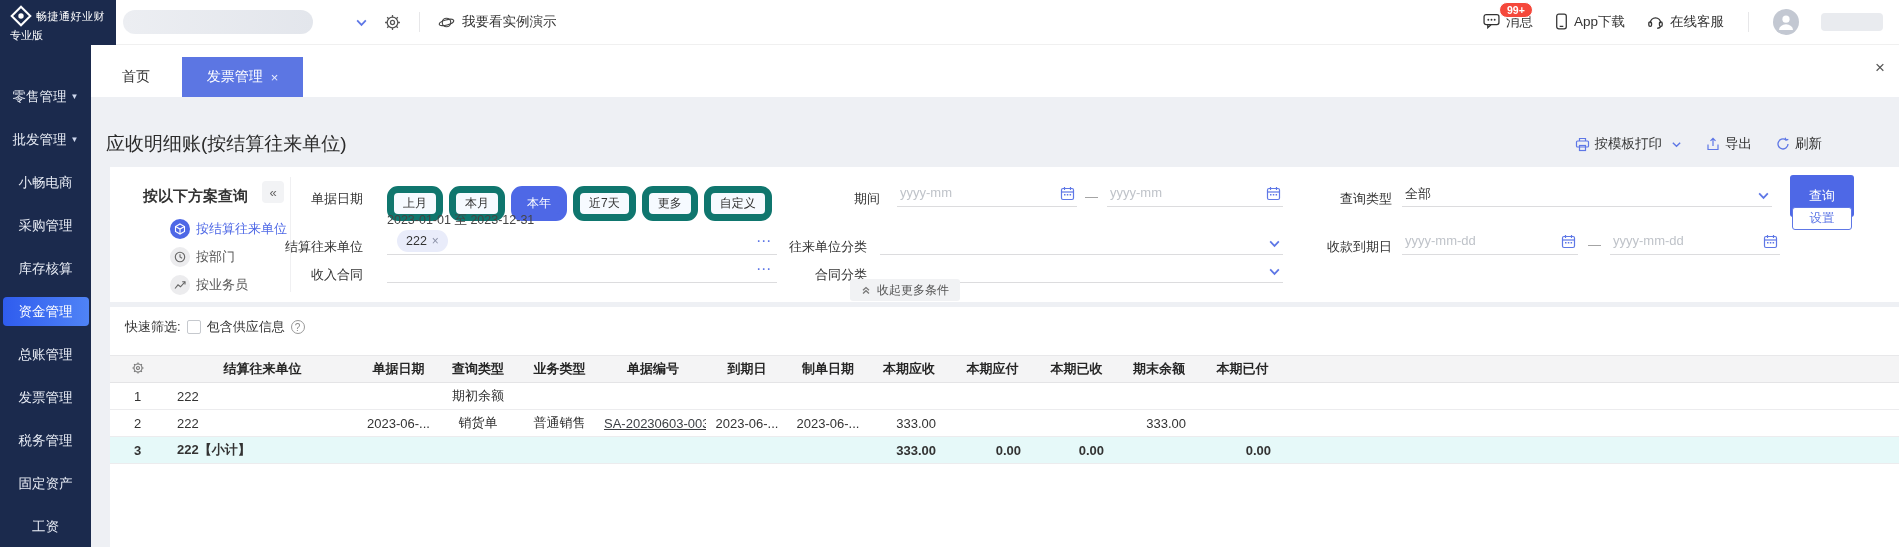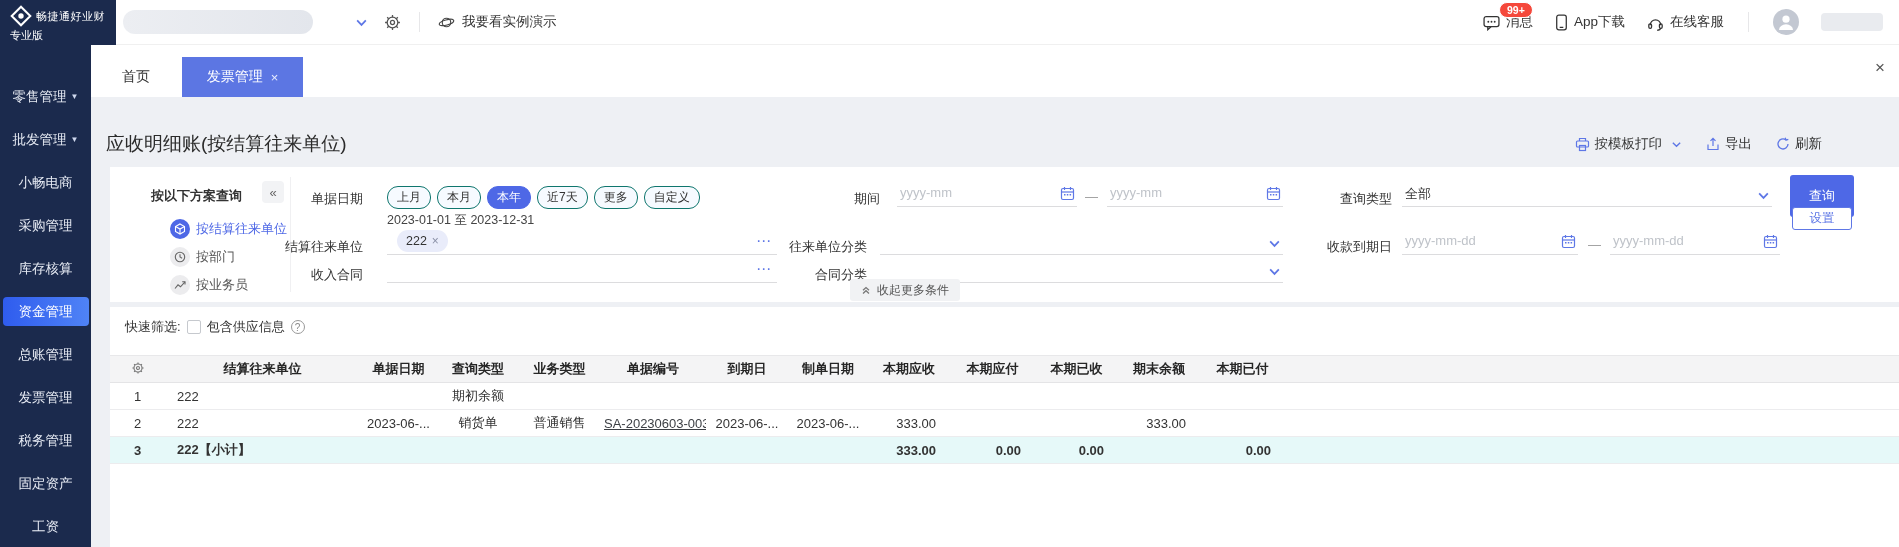--- a/index.html
+++ b/index.html
@@ -26,21 +26,21 @@
   .main { position:absolute; left:91px; top:0; width:1808px; height:547px; display:flex; flex-direction:column; }
 
   .topbar { height:45px; background:#fff; border-bottom:1px solid #f0f0f0; display:flex; align-items:center; padding:0 16px 0 32px; }
   .company-blob { width:190px; height:24px; border-radius:13px; background:linear-gradient(90deg,#eceef2,#e3e6ec); }
   .tb-chev { margin-left:42px; color:#5e77e6; display:flex; }
   .tb-gear { margin-left:16px; color:#555; display:flex; cursor:pointer; }
   .tb-div { width:1px; height:20px; background:#e7e7e9; margin:0 18px; }
   .demo-link { display:flex; align-items:center; gap:7px; font-size:13.5px; color:#333; cursor:pointer; }
   .demo-link svg { color:#444; }
   .tb-right { margin-left:auto; display:flex; align-items:center; gap:22px; }
-  .tb-item { display:flex; align-items:flex-end; gap:6px; font-size:13.5px; color:#333; cursor:pointer; position:relative; }
+  .tb-item { display:flex; align-items:flex-start; gap:6px; font-size:13.5px; color:#333; cursor:pointer; position:relative; }
   .badge { position:absolute; top:-11px; left:16px; background:#f5483b; color:#fff; font-size:10.5px;
            padding:1px 7px; border-radius:9px; border:1px solid #fff; font-weight:bold; }
   .avatar { width:26px; height:26px; border-radius:50%; background:#c3c8d2; display:flex; align-items:center; justify-content:center; overflow:hidden; }
   .name-blob { width:62px; height:18px; border-radius:4px; background:#e9ebef; }
 
   
   .tabstrip { height:52px; background:#fff; display:flex; align-items:flex-end; position:relative; padding-left:21px; }
   .tab-home { height:40px; display:flex; align-items:center; padding:0 32px 0 10px; font-size:14px; color:#333; cursor:pointer; }
   .tab-active { height:40px; width:121px; background:#5c76e3; color:#fff; font-size:14px;
                 display:flex; align-items:center; justify-content:center; gap:8px; cursor:pointer; }
@@ -51,33 +51,33 @@
   .titlerow { height:46px; background:#eef0f4; display:flex; align-items:center; padding:0 77px 0 15px;margin-top:24px; }
   .page-title { font-size:19px; color:#2b2b2b; font-weight:500; }
   .title-actions { margin-left:auto; display:flex; align-items:center; gap:24px; font-size:13.5px; color:#333; }
   .t-act { display:flex; align-items:center; gap:5px; cursor:pointer; }
   .t-act svg { color:#5e77e6; }
   .t-act .mini-chev { color:#666; margin-left:4px; display:flex; }
 
   
   .filter-card { position:relative; height:135px; margin-left:19px; background:#fff; }
   .abs { position:absolute; }
-  .scheme-title { left:41px; top:20px; font-size:13px; font-weight:bold; color:#333; }
+  .scheme-title { left:33px; top:20px; font-size:15px; font-weight:bold; color:#333; }
   .collapse-btn { left:152px; top:14px; width:22px; height:22px; background:#f2f3f5; border-radius:4px;
                   color:#666; font-size:13px; display:flex; align-items:center; justify-content:center; cursor:pointer; }
   .scheme-item { display:flex; align-items:center; gap:6px; font-size:13px; color:#555; cursor:pointer; }
   .scheme-ico { width:20px; height:20px; border-radius:50%; background:#ececee; color:#666;
                 display:flex; align-items:center; justify-content:center; }
   .scheme-item.active { color:#4e68e6; }
   .scheme-item.active .scheme-ico { background:#4e68e6; color:#fff; }
   .v-div { left:180px; top:10px; width:1px; height:115px; background:#f0f0f2; }
 
   .f-label { font-size:13px; color:#333; text-align:right; }
   .pillrow { display:flex; gap:6px; }
-  .pill { font-size:12px; color:#333; border:1px solid #0f766e; background:#f6faff; border-radius:11px;
+  .pill { font-size:12px; color:#333; border:7px solid #0f766e; background:#f6faff; border-radius:11px;
           padding:2px 9px; cursor:pointer; white-space:nowrap; }
   .pill.active { background:#4e68e6; border-color:#4e68e6; color:#fff; }
   .range-txt { font-size:12.5px; color:#444; }
   .f-field { height:26px; border-bottom:1px solid #dcdcde; font-size:13px; color:#bfc3c9; padding:4px 22px 0 3px; }
   .cal-ico { color:#5e77e6; position:absolute; right:2px; top:5px; cursor:pointer; }
   .sep { font-size:13px; color:#999; }
   .sel-chev { color:#5e77e6; display:flex; cursor:pointer; }
   .ellipsis { color:#5e77e6; font-size:15px; letter-spacing:1px; cursor:pointer; }
   .tag { background:#e9ecfa; border-radius:11px; height:22px; padding:0 9px; display:flex; align-items:center; gap:5px;
          font-size:12.5px; color:#333; }

